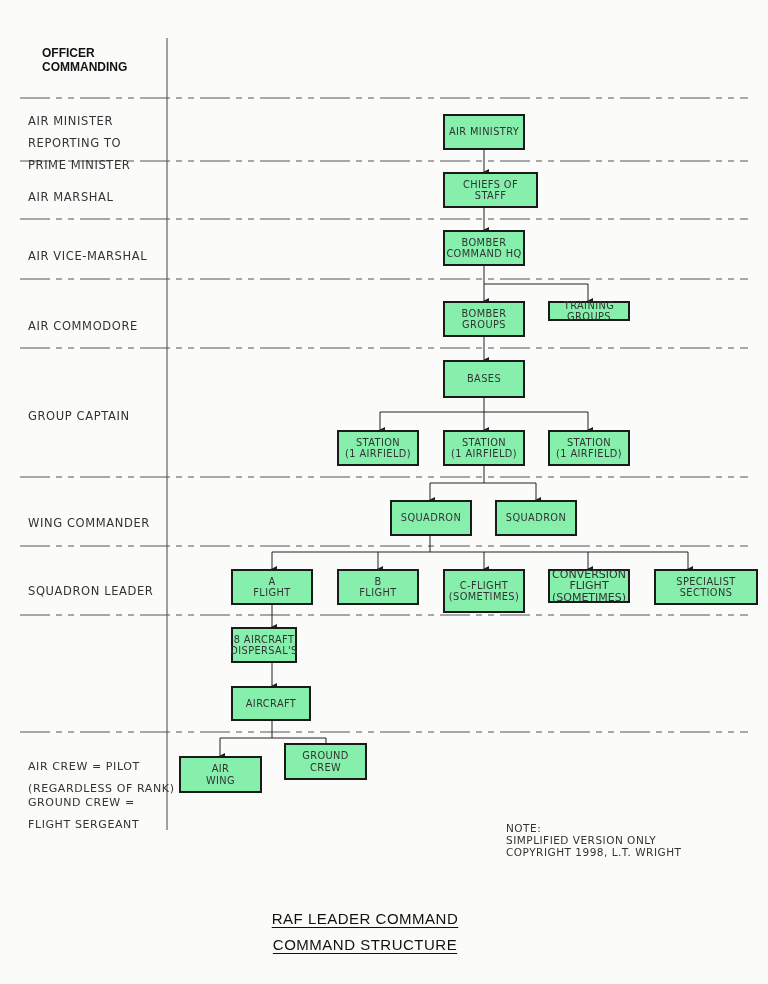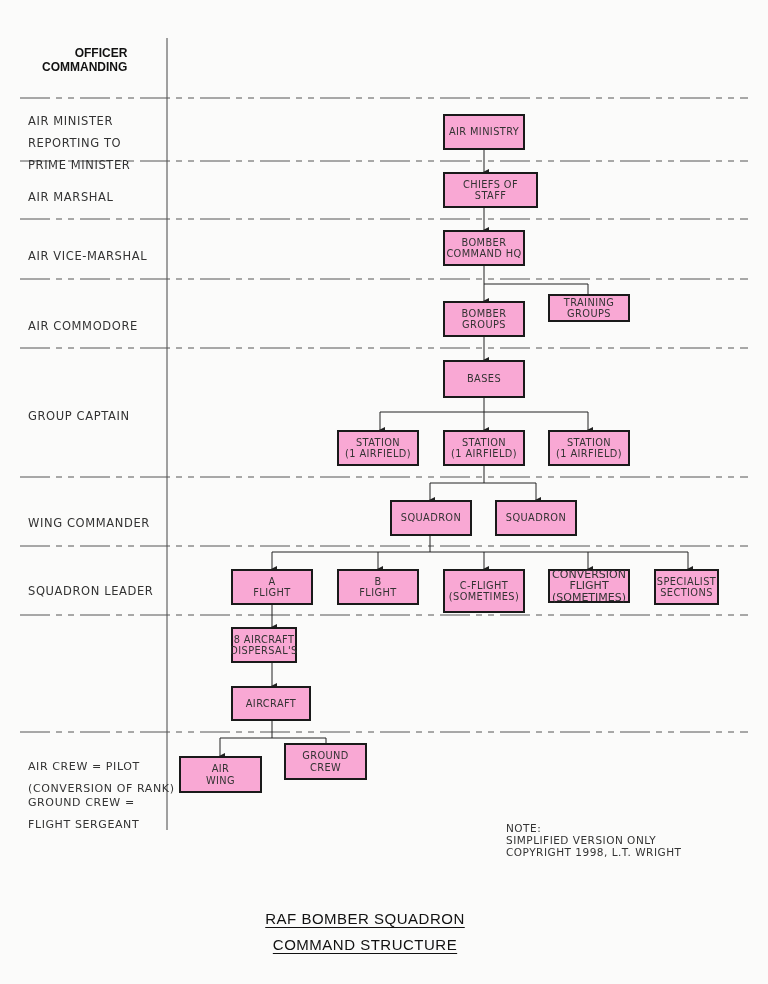--- a/index.html
+++ b/index.html
@@ -1,20 +1,20 @@
 <!DOCTYPE html>
 <html><head>
 <meta charset="utf-8">
 <style>
   html, body { margin:0; padding:0; background:#fbfbfa; }
   body { width:768px; height:984px; position:relative; overflow:hidden; font-family:"DejaVu Sans", sans-serif; color:#222; }
   svg { position:absolute; left:0; top:0; }
   .rank { position:absolute; left:28px; font-size:11.5px; letter-spacing:0.6px; color:#333; line-height:22px; white-space:pre-line; }
-  .hdr { position:absolute; left:42px; top:46px; font-family:"Liberation Sans", sans-serif; font-weight:bold; font-size:12px; color:#111; text-align:right; line-height:14px; white-space:pre-line; }
-  .box { position:absolute; border:2.5px solid #1a1a1a; background:#f9a8d4; box-sizing:border-box; display:flex; align-items:center; justify-content:center; text-align:center; font-size:9.8px; letter-spacing:0.4px; line-height:11.5px; color:#333; white-space:pre-line; }
+  .hdr { position:absolute; left:42px; top:46px; font-family:"Liberation Sans", sans-serif; font-weight:bold; font-size:12px; color:#111; text-align:left; line-height:14px; white-space:pre-line; }
+  .box { position:absolute; border:2.5px solid #1a1a1a; background:#86efac; box-sizing:border-box; display:flex; align-items:center; justify-content:center; text-align:center; font-size:9.8px; letter-spacing:0.4px; line-height:11.5px; color:#333; white-space:pre-line; }
   .note { position:absolute; left:506px; top:822px; font-size:10.5px; letter-spacing:0.5px; line-height:12px; color:#333; white-space:pre-line; }
   .title { position:absolute; left:240px; width:250px; text-align:center; font-family:"Liberation Sans", sans-serif; font-size:15px; letter-spacing:0.5px; color:#111; text-decoration:underline; text-underline-offset:3px; }
 </style>
 </head>
 <body>
 
 <svg width="768" height="984">
   <defs>
     <marker id="arr" markerWidth="6" markerHeight="6" refX="3" refY="5" orient="auto" markerUnits="userSpaceOnUse">
       <path d="M0,0 L3,6 L6,0 Z" fill="#222"></path>
@@ -80,58 +80,58 @@
 <div class="rank" style="top:110px">AIR MINISTER
 REPORTING TO
 PRIME MINISTER</div>
 <div class="rank" style="top:186px">AIR MARSHAL</div>
 <div class="rank" style="top:245px">AIR VICE-MARSHAL</div>
 <div class="rank" style="top:315px">AIR COMMODORE</div>
 <div class="rank" style="top:405px">GROUP CAPTAIN</div>
 <div class="rank" style="top:512px">WING COMMANDER</div>
 <div class="rank" style="top:580px">SQUADRON LEADER</div>
 <div class="rank" style="top:756px;font-size:11px">AIR CREW = PILOT
-(CONVERSION OF RANK)</div>
+(REGARDLESS OF RANK)</div>
 <div class="rank" style="top:792px;font-size:11px">GROUND CREW =
 FLIGHT SERGEANT</div>
 
 <div class="box" style="left:443px;top:114px;width:82px;height:36px">AIR MINISTRY</div>
 <div class="box" style="left:443px;top:172px;width:95px;height:36px">CHIEFS OF
 STAFF</div>
 <div class="box" style="left:443px;top:230px;width:82px;height:36px">BOMBER
 COMMAND HQ</div>
 <div class="box" style="left:443px;top:301px;width:82px;height:36px">BOMBER
 GROUPS</div>
-<div class="box" style="left:548px;top:294px;width:82px;height:28px">TRAINING
+<div class="box" style="left:548px;top:301px;width:82px;height:20px">TRAINING
 GROUPS</div>
 <div class="box" style="left:443px;top:360px;width:82px;height:38px">BASES</div>
 <div class="box" style="left:337px;top:430px;width:82px;height:36px">STATION
 (1 AIRFIELD)</div>
 <div class="box" style="left:443px;top:430px;width:82px;height:36px">STATION
 (1 AIRFIELD)</div>
 <div class="box" style="left:548px;top:430px;width:82px;height:36px">STATION
 (1 AIRFIELD)</div>
 <div class="box" style="left:390px;top:500px;width:82px;height:36px">SQUADRON</div>
 <div class="box" style="left:495px;top:500px;width:82px;height:36px">SQUADRON</div>
 <div class="box" style="left:231px;top:569px;width:82px;height:36px">A
 FLIGHT</div>
 <div class="box" style="left:337px;top:569px;width:82px;height:36px">B
 FLIGHT</div>
 <div class="box" style="left:443px;top:569px;width:82px;height:44px">C-FLIGHT
 (SOMETIMES)</div>
 <div class="box" style="left:548px;top:569px;width:82px;height:34px;font-size:11px;letter-spacing:0">CONVERSION
 FLIGHT (SOMETIMES)</div>
-<div class="box" style="left:654px;top:569px;width:65px;height:36px">SPECIALIST
+<div class="box" style="left:654px;top:569px;width:104px;height:36px">SPECIALIST
 SECTIONS</div>
 <div class="box" style="left:231px;top:627px;width:66px;height:36px">8 AIRCRAFT
 DISPERSAL'S</div>
 <div class="box" style="left:231px;top:686px;width:80px;height:35px">AIRCRAFT</div>
 <div class="box" style="left:179px;top:756px;width:83px;height:37px">AIR
 WING</div>
 <div class="box" style="left:284px;top:743px;width:83px;height:37px">GROUND
 CREW</div>
 
 <div class="note">NOTE:
 SIMPLIFIED VERSION ONLY
 COPYRIGHT 1998, L.T. WRIGHT</div>
 
-<div class="title" style="top:910px">RAF BOMBER SQUADRON</div>
+<div class="title" style="top:910px">RAF LEADER COMMAND</div>
 <div class="title" style="top:936px">COMMAND STRUCTURE</div>
 
 </body></html>

